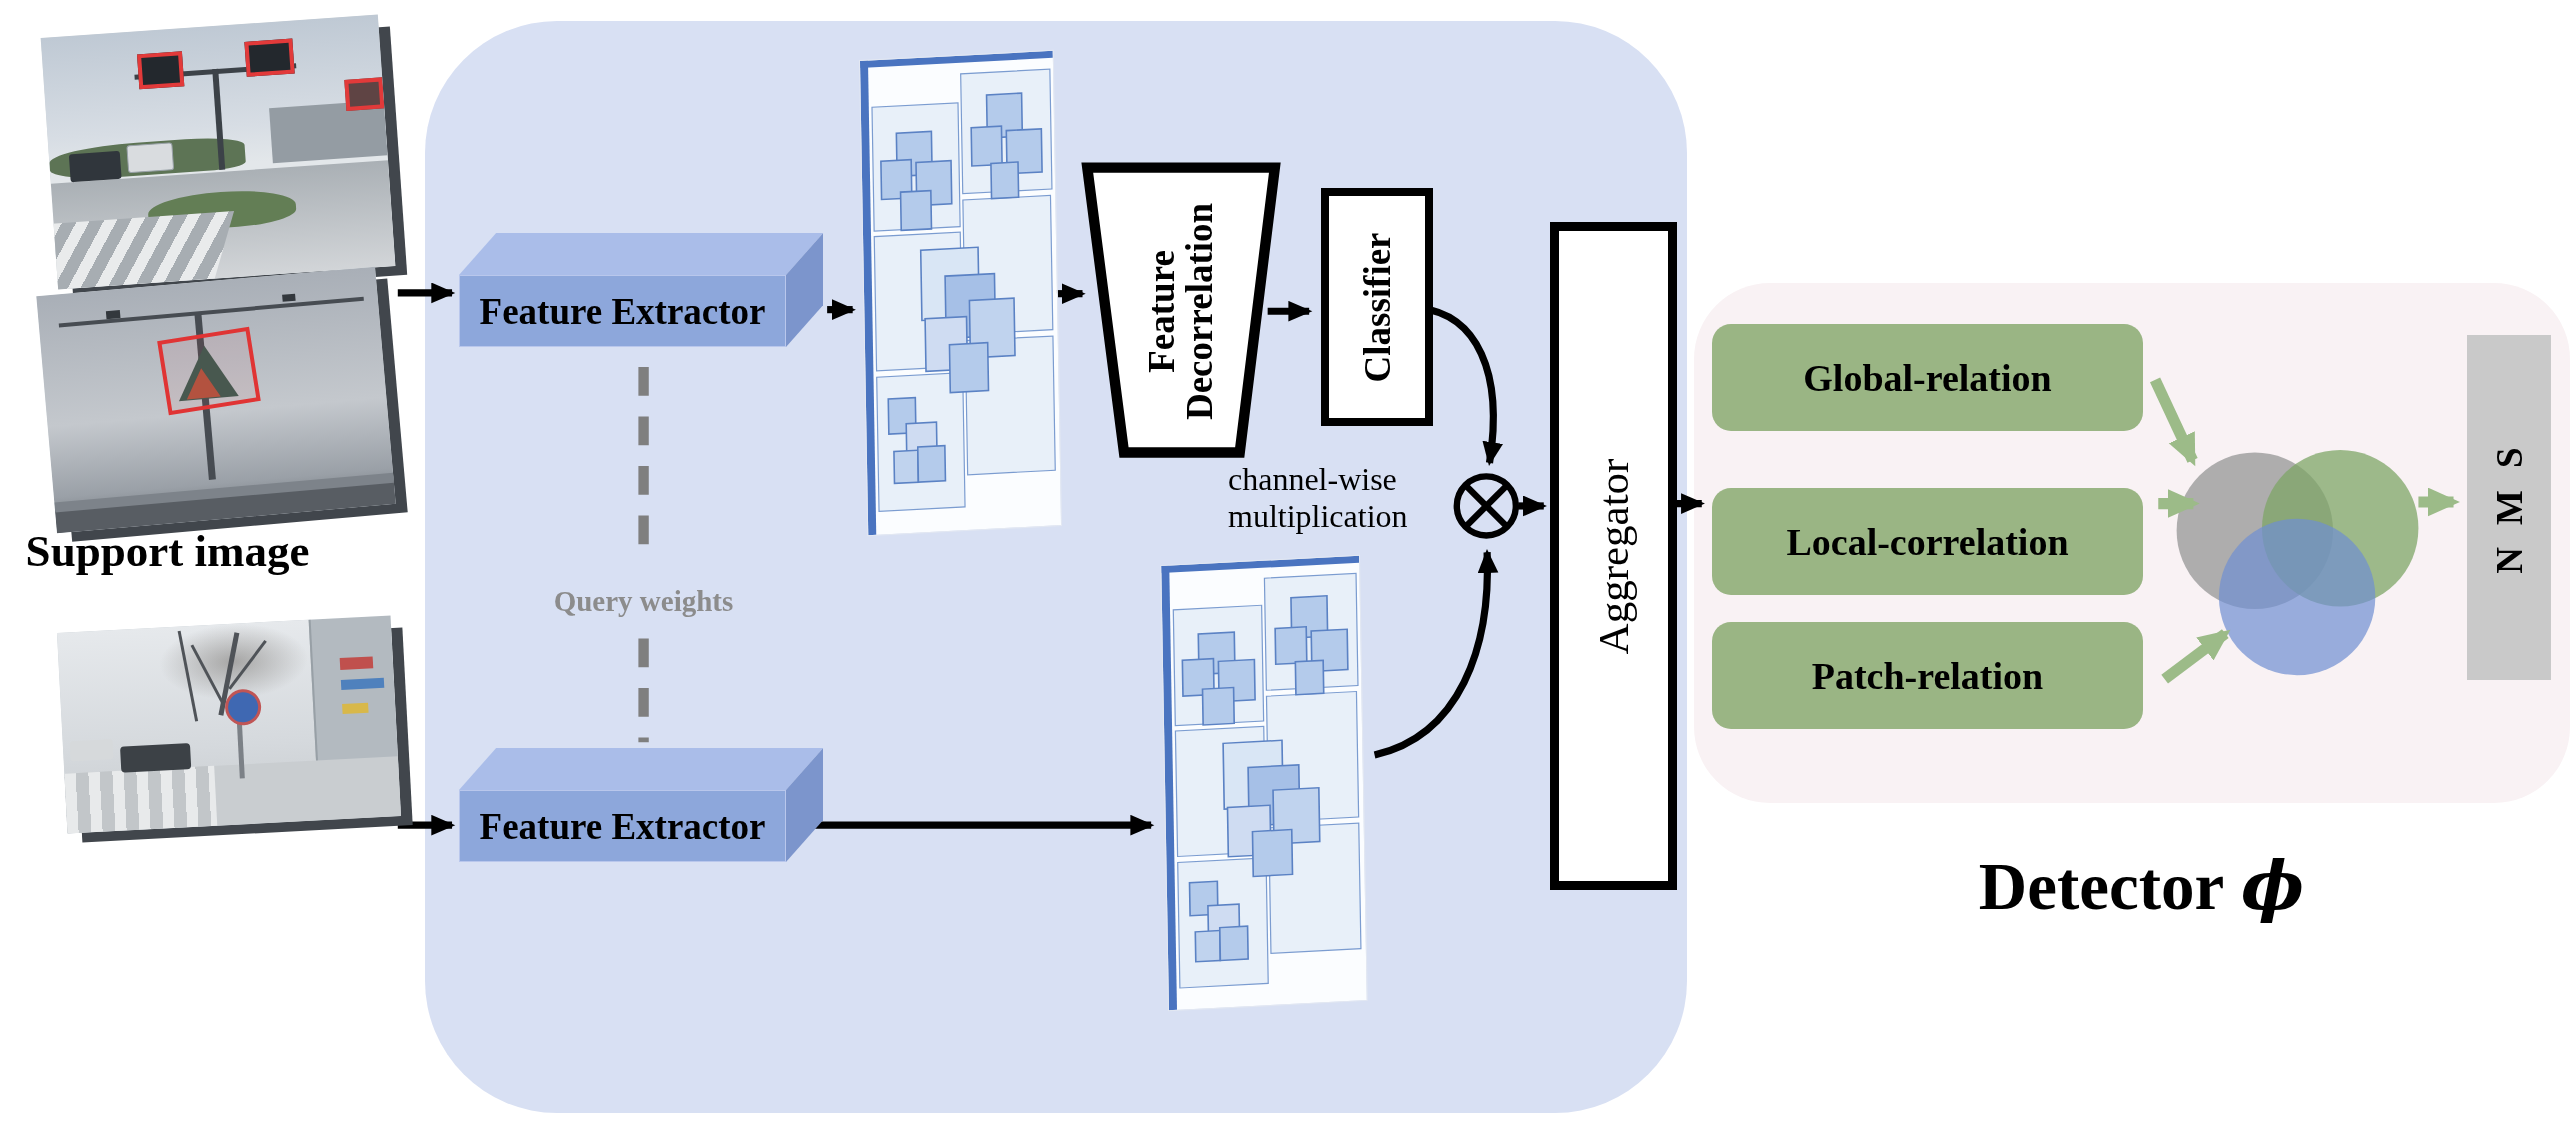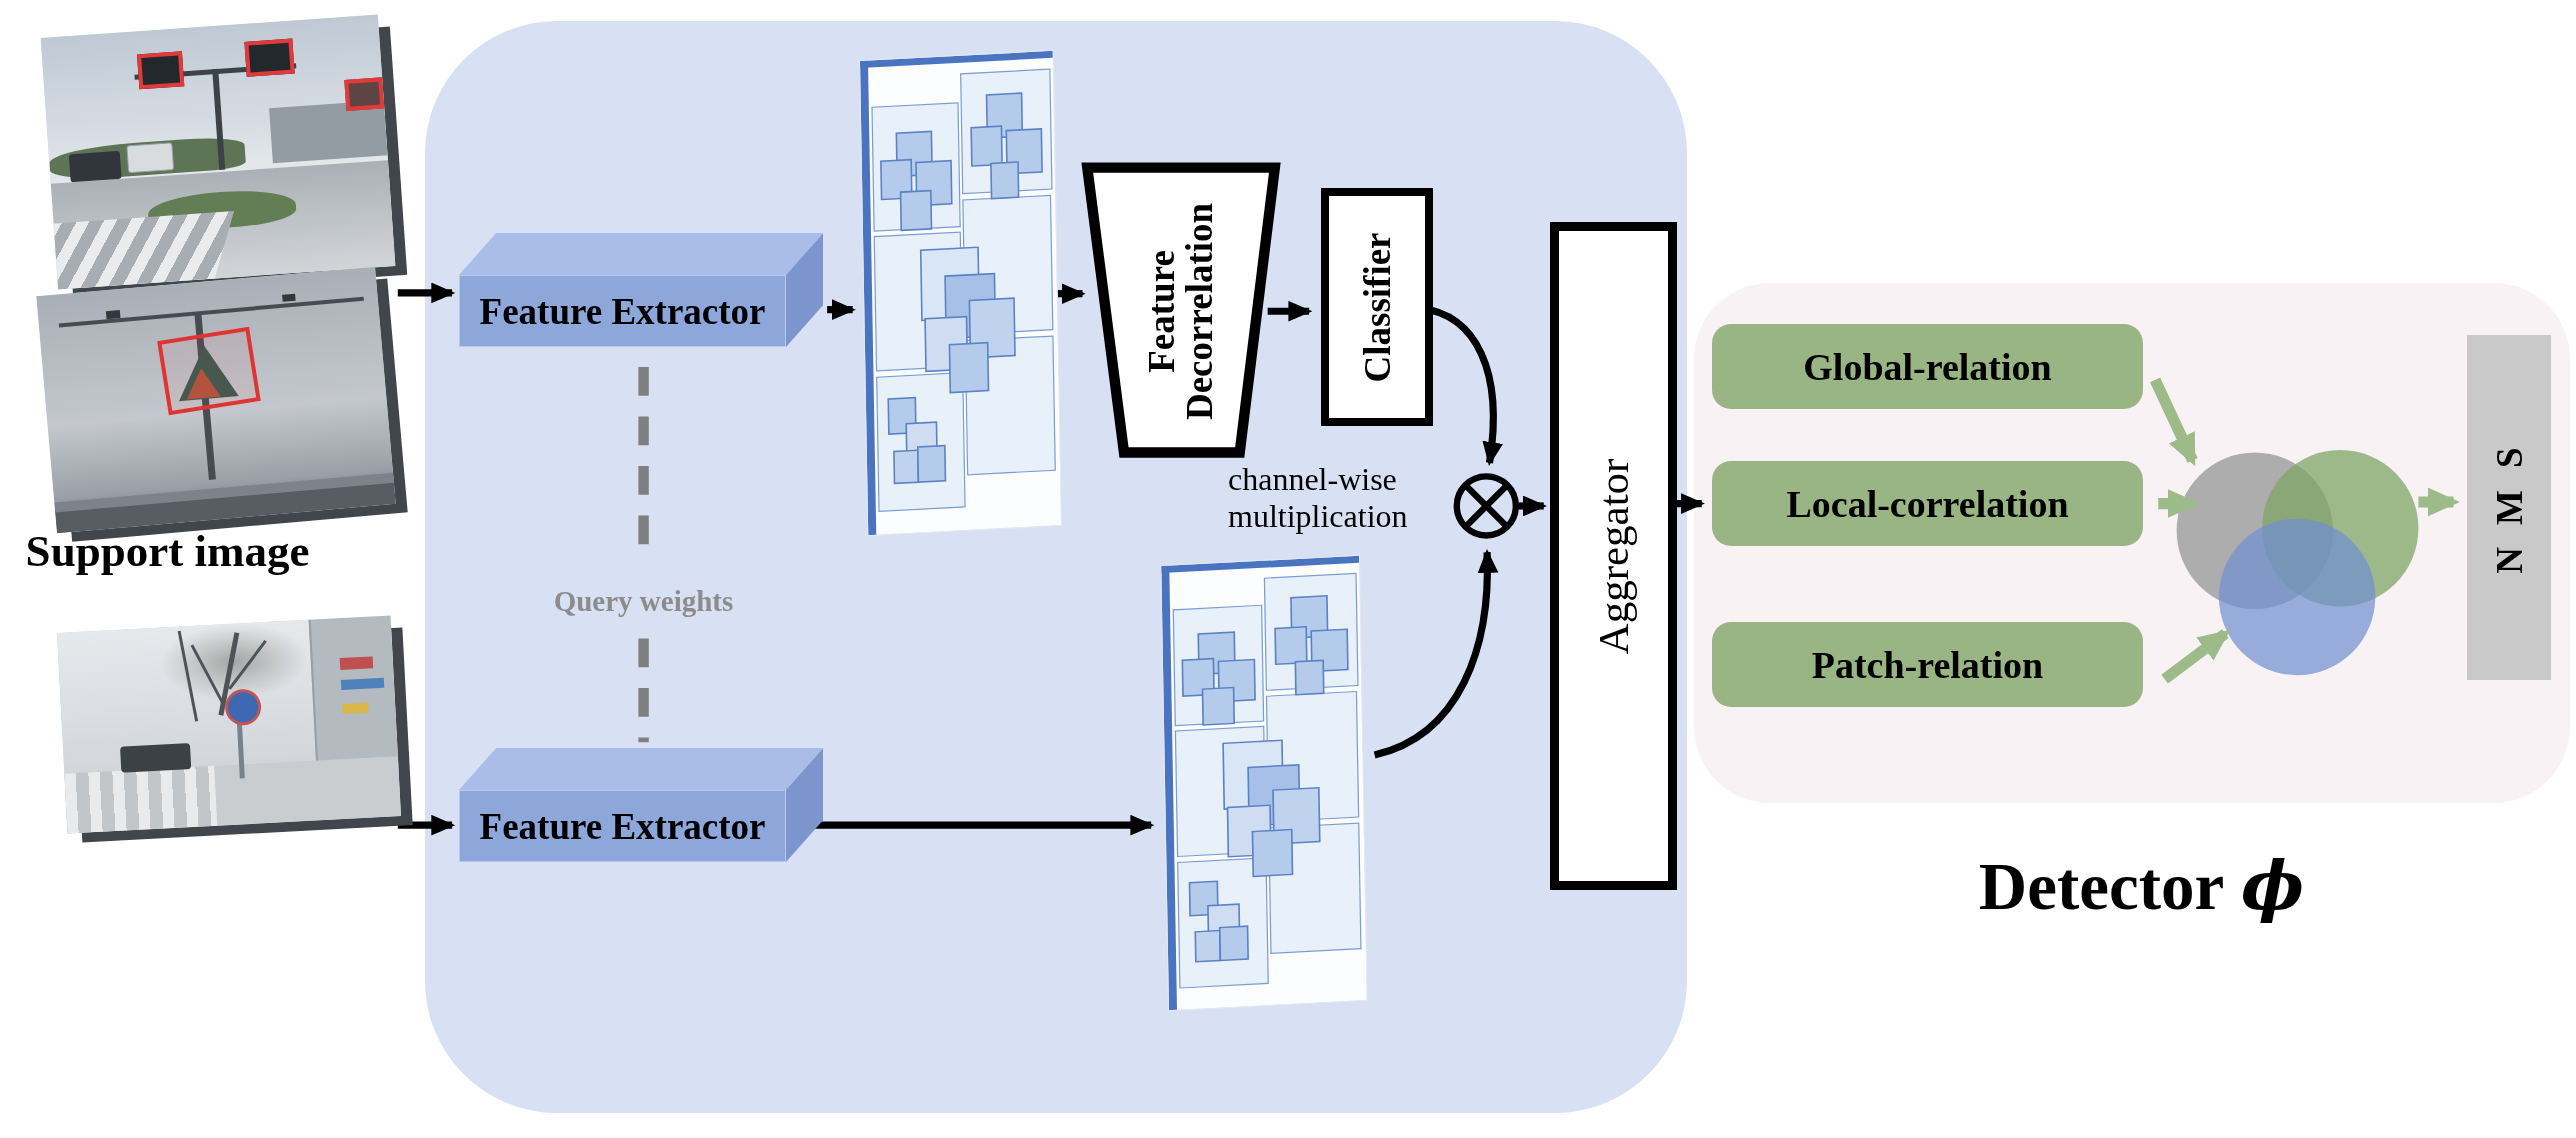--- a/index.html
+++ b/index.html
@@ -26,21 +26,21 @@
         outline:1.6px solid #e3e8f2;}
   
   .vbox{display:flex;align-items:center;justify-content:center;background:#fff;}
   .vtext{transform:rotate(-90deg);white-space:nowrap;}
   .classifier-box{left:1321px;top:188px;width:96px;height:222px;border:8.8px solid #000;}
   .aggregator-box{left:1550px;top:222px;width:109px;height:650px;border:9.6px solid #000;}
   .nms-box{left:2467px;top:335px;width:84px;height:345px;background:#c9c9c9;}
   .funnel-label{left:1050px;top:180px;width:263px;height:263px;display:flex;align-items:center;justify-content:center;z-index:3;}
   .funnel-label span{transform:rotate(-90deg);width:263px;text-align:center;font-weight:bold;font-size:37px;line-height:1.04;}
   
-  .rel{left:1712px;width:431px;height:85px;background:#9ab584;border-radius:19px;
+  .rel{left:1712px;width:431px;height:107px;background:#9ab584;border-radius:19px;
        display:flex;align-items:center;justify-content:center;font-weight:bold;font-size:38px;}
   
   .img-label{text-align:center;font-weight:bold;font-size:45px;white-space:nowrap;}
   .big-title{text-align:center;font-weight:bold;white-space:nowrap;}
   .share-weights{left:516px;top:585px;width:255px;text-align:center;font-weight:bold;
                  font-size:29px;color:#8c8c8c;}
   .channel-label{left:1228px;top:461px;width:227px;font-size:32px;line-height:1.15;}
   .sym{font-style:italic;font-family:"DejaVu Serif","DejaVu Sans","Liberation Serif",serif;}
   svg.overlay{position:absolute;left:0;top:0;width:2576px;height:1138px;z-index:2;}
   .z3{z-index:3;}
@@ -246,21 +246,21 @@
 
   <div class="abs channel-label z3">channel-wise multiplication</div>
 
   <div class="abs vbox aggregator-box z3">
     <span class="vtext" style="font-size:43px;">Aggregator</span>
   </div>
 
   <div class="abs rel z3" style="top:324px;">
     <span>Global-relation</span>
   </div>
-  <div class="abs rel z3" style="top:461px;">
+  <div class="abs rel z3" style="top:488px;">
     <span>Local-correlation</span>
   </div>
   <div class="abs rel z3" style="top:622px;">
     <span>Patch-relation</span>
   </div>
 
   <div class="abs vbox nms-box z3">
     <span class="vtext" style="font-weight:bold;font-size:37px;letter-spacing:6.4px;">N M S</span>
   </div>
 

